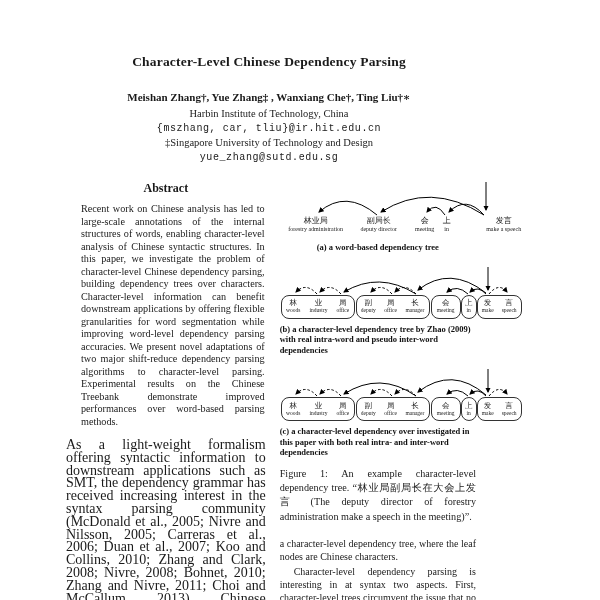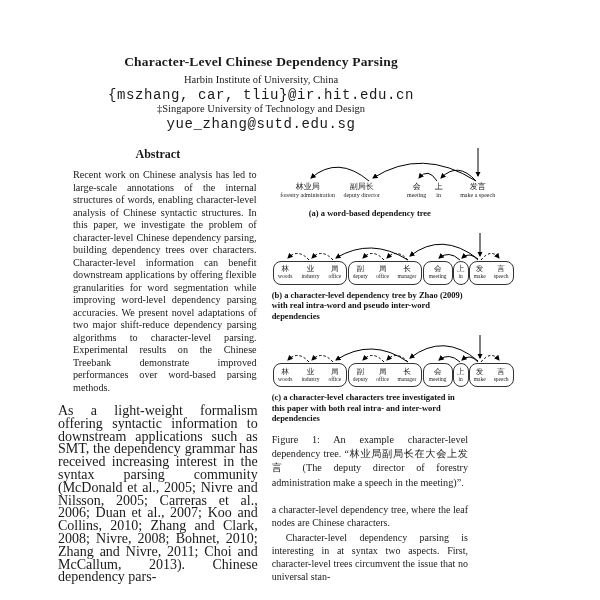--- a/index.html
+++ b/index.html
@@ -1,28 +1,28 @@
 <!DOCTYPE html>
 <html><head>
 <meta charset="utf-8">
 <style>
   html,body{margin:0;padding:0;}
   body{
     width:600px;height:600px;overflow:hidden;background:#ffffff;
     font-family:"Liberation Serif","DejaVu Serif",serif;color:#1a1a1a;
   }
-  .page{position:relative;width:522px;height:600px;}
+  .page{position:relative;width:522px;height:600px;margin-left:8px;}
   
   .header{text-align:center;padding-top:54px;}
   .title{font-size:13.5px;font-weight:bold;letter-spacing:.2px;}
   .authors{font-size:11px;font-weight:bold;margin-top:21px;}
   .affil{font-size:10.5px;line-height:14.5px;margin-top:3px;}
   .affil .mono{
     font-family:"Liberation Mono","DejaVu Sans Mono",monospace;
-    font-size:14px;letter-spacing:.6px;
+    font-size:10px;letter-spacing:.6px;
   }
   
   .cols{display:flex;padding:0 54px 0 58px;margin-top:14px;gap:14px;}
   .col-left{width:244px;}
   .col-right{width:240px;}
   
   .abs-head{font-size:12px;font-weight:bold;text-align:center;margin-top:2px;}
   .abs-body{
     font-size:10.2px;line-height:12.5px;text-align:justify;
     margin-top:7px;padding-left:15px;padding-right:1px;
@@ -60,22 +60,23 @@
   path.arc{fill:none;stroke:#000;stroke-width:1;}
   path.dash{stroke-dasharray:2.5 2;}
 </style>
 </head>
 <body>
 
 <div class="page">
 
   <div class="header">
     <div class="title">Character-Level Chinese Dependency Parsing</div>
+    <div class="authors">Meishan Zhang†, Yue Zhang‡ , Wanxiang Che†, Ting Liu†∗</div>
     <div class="affil">
-      <div>Harbin Institute of University, China</div>
+      <div>Harbin Institute of Technology, China</div>
       <div class="mono">{mszhang, car, tliu}@ir.hit.edu.cn</div>
       <div>‡Singapore University of Technology and Design</div>
       <div class="mono">yue_zhang@sutd.edu.sg</div>
     </div>
   </div>
 
   <div class="cols">
 
     <div class="col-left">
       <div class="abs-head">Abstract</div>
@@ -96,33 +97,33 @@
           <path class="arc" d="M204,34 Q150,0 101,31" marker-end="url(#arr)"></path>
           <path class="arc" d="M165,34 Q156,20 147,31" marker-end="url(#arr)"></path>
           <path class="arc" d="M204,34 Q186,14 169,31" marker-end="url(#arr)"></path>
           <path class="arc" d="M206,1 L206,29" marker-end="url(#arr)"></path>
         </svg>
         <div class="wordrow">
           <span class="wcell" style="left:36px">
               <span class="zh">林业局</span>
               <span class="gl">forestry administration</span>
             </span>
-          <span class="wcell" style="left:90px">
+          <span class="wcell" style="left:99px">
               <span class="zh">副局长</span>
               <span class="gl">deputy director</span>
             </span>
           <span class="wcell" style="left:145px">
               <span class="zh">会</span>
               <span class="gl">meeting</span>
             </span>
           <span class="wcell" style="left:167px">
               <span class="zh">上</span>
               <span class="gl">in</span>
             </span>
-          <span class="wcell" style="left:206px">
+          <span class="wcell" style="left:224px">
               <span class="zh">发言</span>
               <span class="gl">make a speech</span>
             </span>
         </div>
       </div>
       <div class="cap-sub cap-a">(a) a word-based dependency tree</div>
 
       <div class="tree tree-bc">
         <svg width="240" height="28" viewBox="0 0 240 28">
           <path class="arc dash" d="M37,27 Q26,15 16,25" marker-end="url(#arr)"></path>
@@ -246,21 +247,21 @@
           <span class="cc">
               <span class="zh">发</span>
               <span class="gl">make</span>
             </span>
           <span class="cc">
               <span class="zh">言</span>
               <span class="gl">speech</span>
             </span>
         </div>
       </div>
-      <div class="cap-sub cap-bc">(c) a character-level characters tree investigated in this paper with both real intra- and inter-word dependencies</div>
+      <div class="cap-sub cap-bc">(c) a character-level dependency over investigated in this paper with both real intra- and inter-word dependencies</div>
 
       <div class="fig1-cap">Figure 1: An example character-level dependency tree. “林业局副局长在大会上发言 (The deputy director of forestry administration make a speech in the meeting)”.</div>
 
       <div class="right-par">a character-level dependency tree, where the leaf nodes are Chinese characters.</div>
       <div class="right-par indent">Character-level dependency parsing is interesting in at syntax two aspects. First, character-level trees circumvent the issue that no universal stan-</div>
     </div>
   </div>
 </div>
 
 </body></html>

